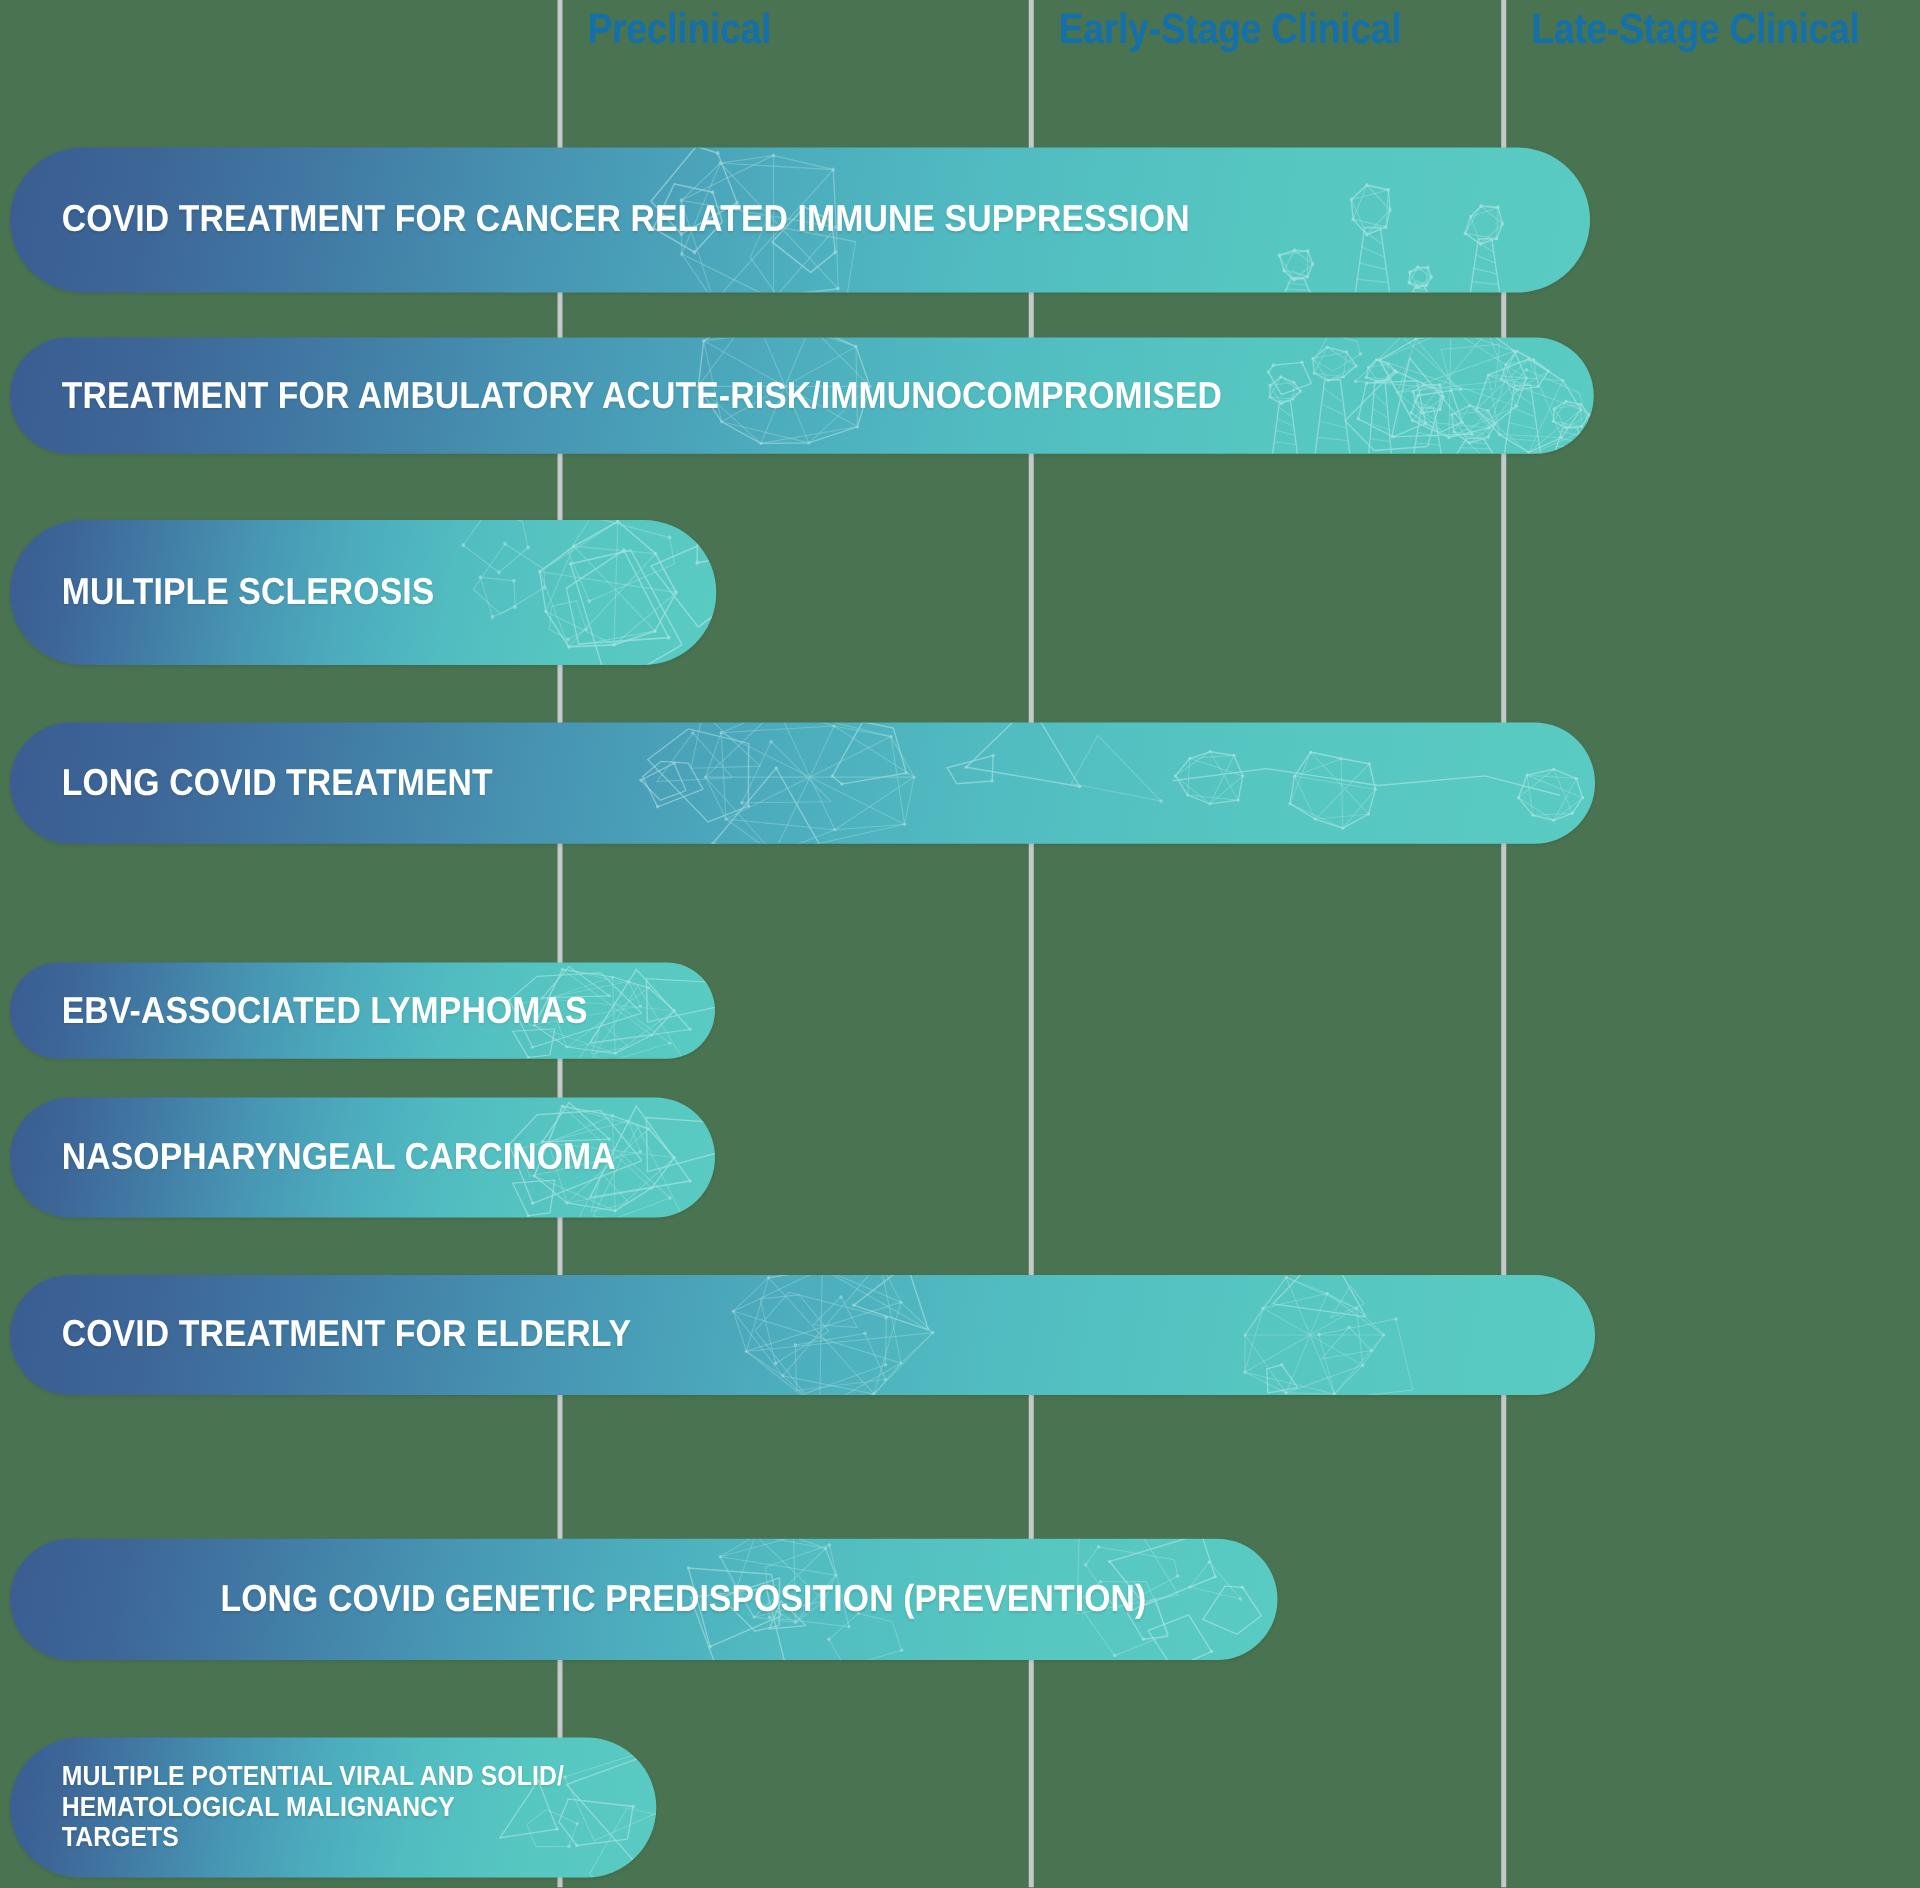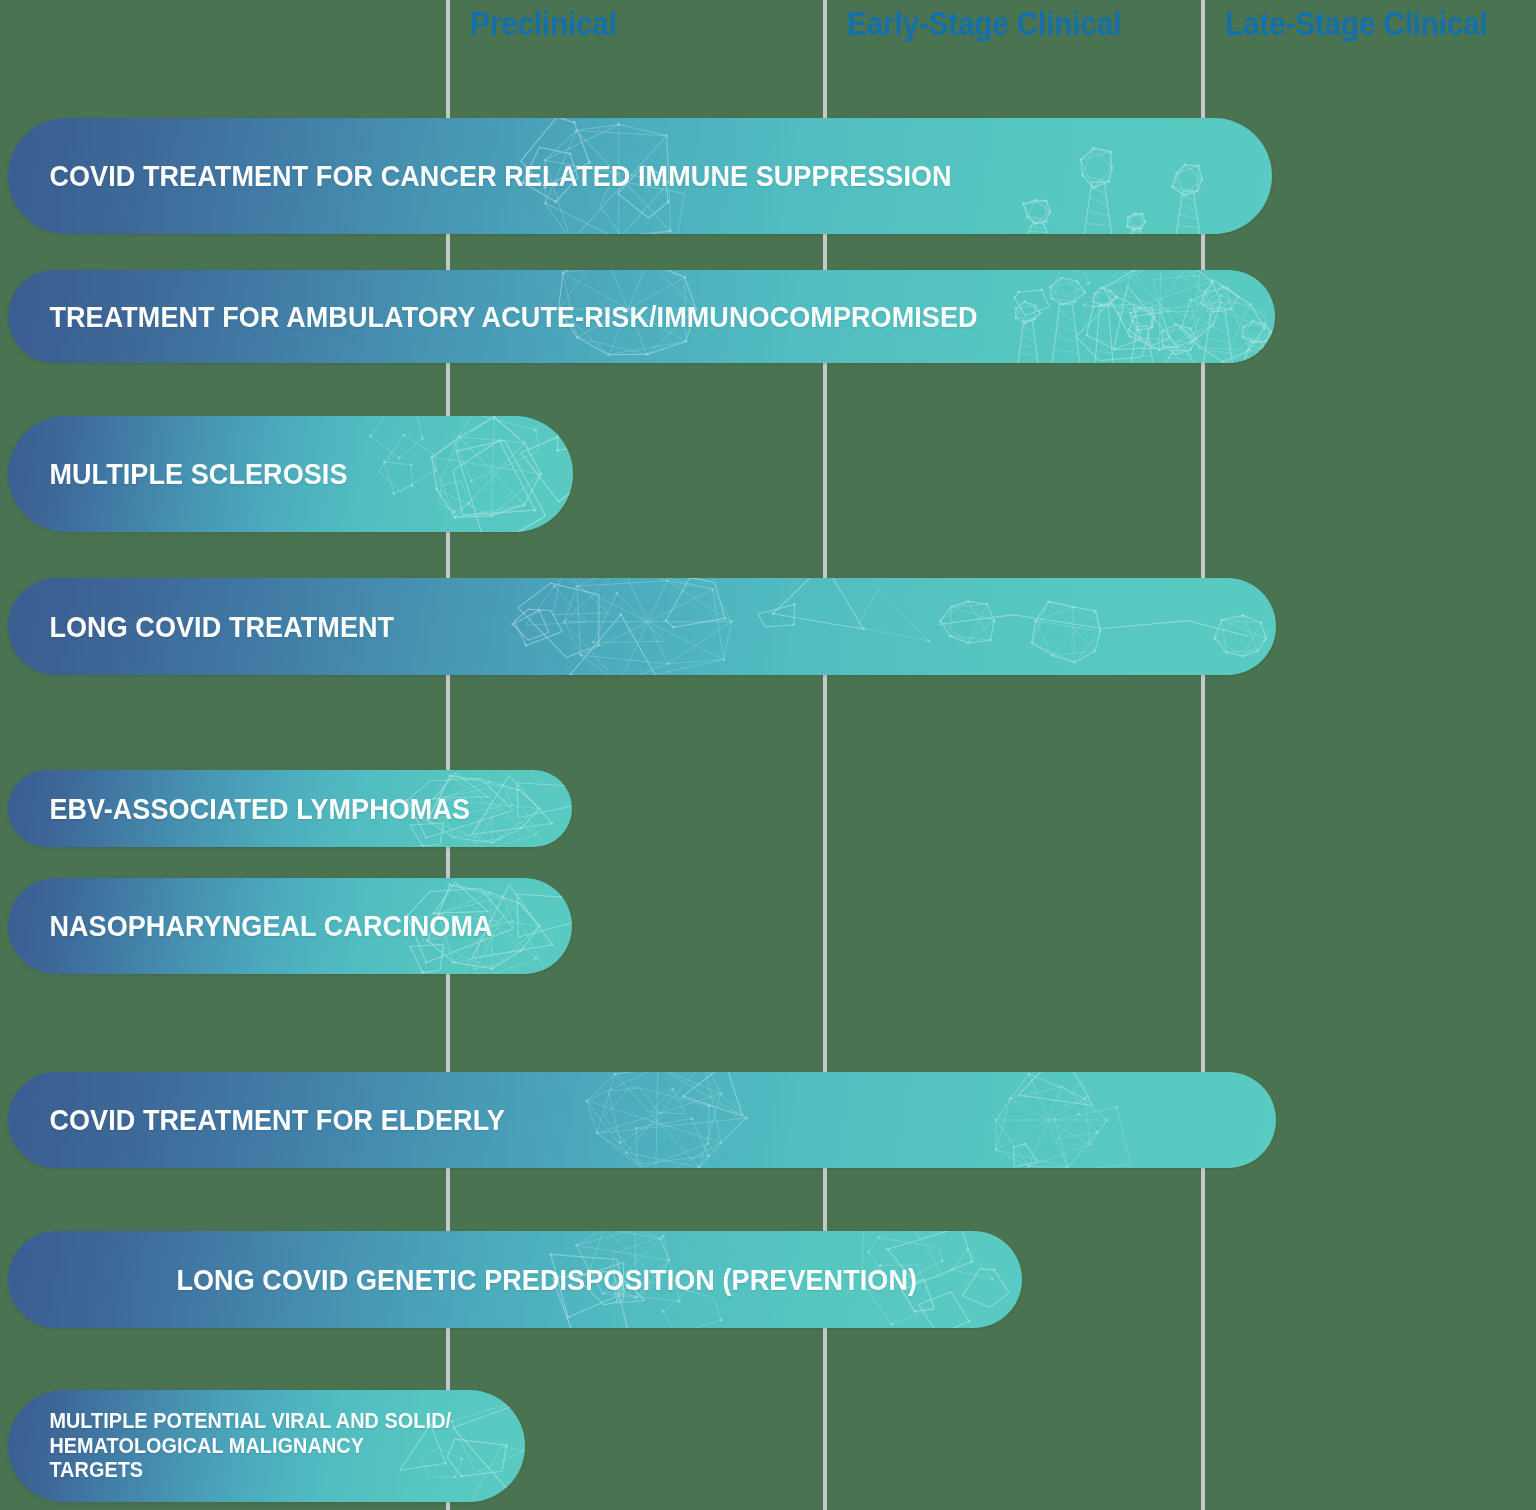--- a/index.html
+++ b/index.html
@@ -772,21 +772,21 @@
             <polyline points="430.66282502214426,36.31596908953664 481.9640529019211,14.543415975452632" class="wf2"></polyline>
             <circle cx="430.66282502214426" cy="36.31596908953664" r="1.3" class="nd"></circle>
             <polyline points="441.97313888888885,6.909518036002773 510.9055316250322,25.061171870395555" class="wf2"></polyline>
             <circle cx="441.97313888888885" cy="6.909518036002773" r="1.3" class="nd"></circle>
             <circle cx="481.9640529019211" cy="14.543415975452632" r="1.3" class="nd"></circle>
             <circle cx="510.9055316250322" cy="25.061171870395555" r="1.3" class="nd"></circle>
           </svg>
         </div>
         <div class="bar-label size-lg">NASOPHARYNGEAL CARCINOMA</div>
       </div>
-      <div class="bar" style="top: 1072px; height: 96px; width: 1268px;">
+      <div class="bar" style="top: 1020px; height: 96px; width: 1268px;">
         <div class="bar-art">
           <svg viewBox="0 0 1268 96" preserveAspectRatio="none">
             <polyline points="738.3589043209877,46.08 712.874442379121,70.47614211755645 691.2151841428232,95.15302902582897 647.6733934746878,107.63220726026685 618.2180277143696,80.69874515566762 589.0508473282135,61.03670319300083 578.649044709919,28.930505651991165 606.9183845278051,2.098856507761141 649.7873672920805,-4.9161994665779005 695.9416383301603,-10.42343284671324 712.7861925467116,21.724576145491515 738.3589043209877,46.08" class="wf2"></polyline>
             <polyline points="738.3589043209877,46.08 691.2151841428232,95.15302902582897" class="wf2"></polyline>
             <polyline points="738.3589043209877,46.08 589.0508473282135,61.03670319300083" class="wf2"></polyline>
             <polyline points="738.3589043209877,46.08 649.7873672920805,-4.9161994665779005" class="wf2"></polyline>
             <circle cx="738.3589043209877" cy="46.08" r="1.3" class="nd"></circle>
             <polyline points="712.874442379121,70.47614211755645 647.6733934746878,107.63220726026685" class="wf2"></polyline>
             <polyline points="712.874442379121,70.47614211755645 578.649044709919,28.930505651991165" class="wf2"></polyline>
             <polyline points="712.874442379121,70.47614211755645 695.9416383301603,-10.42343284671324" class="wf2"></polyline>

